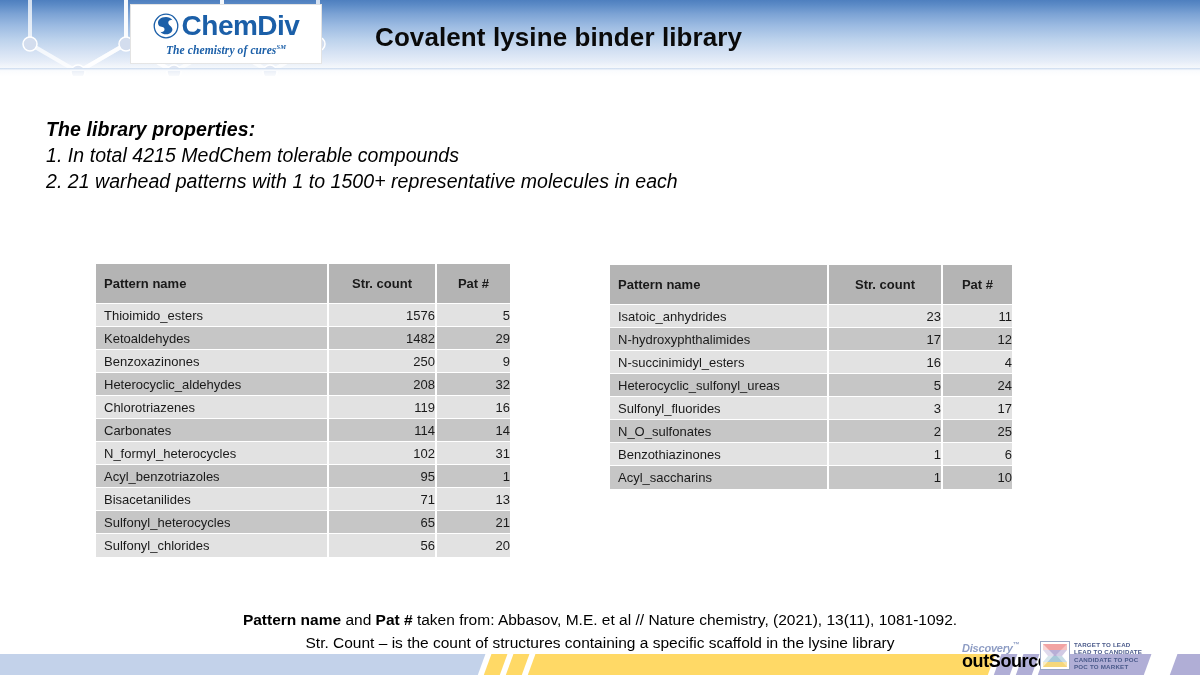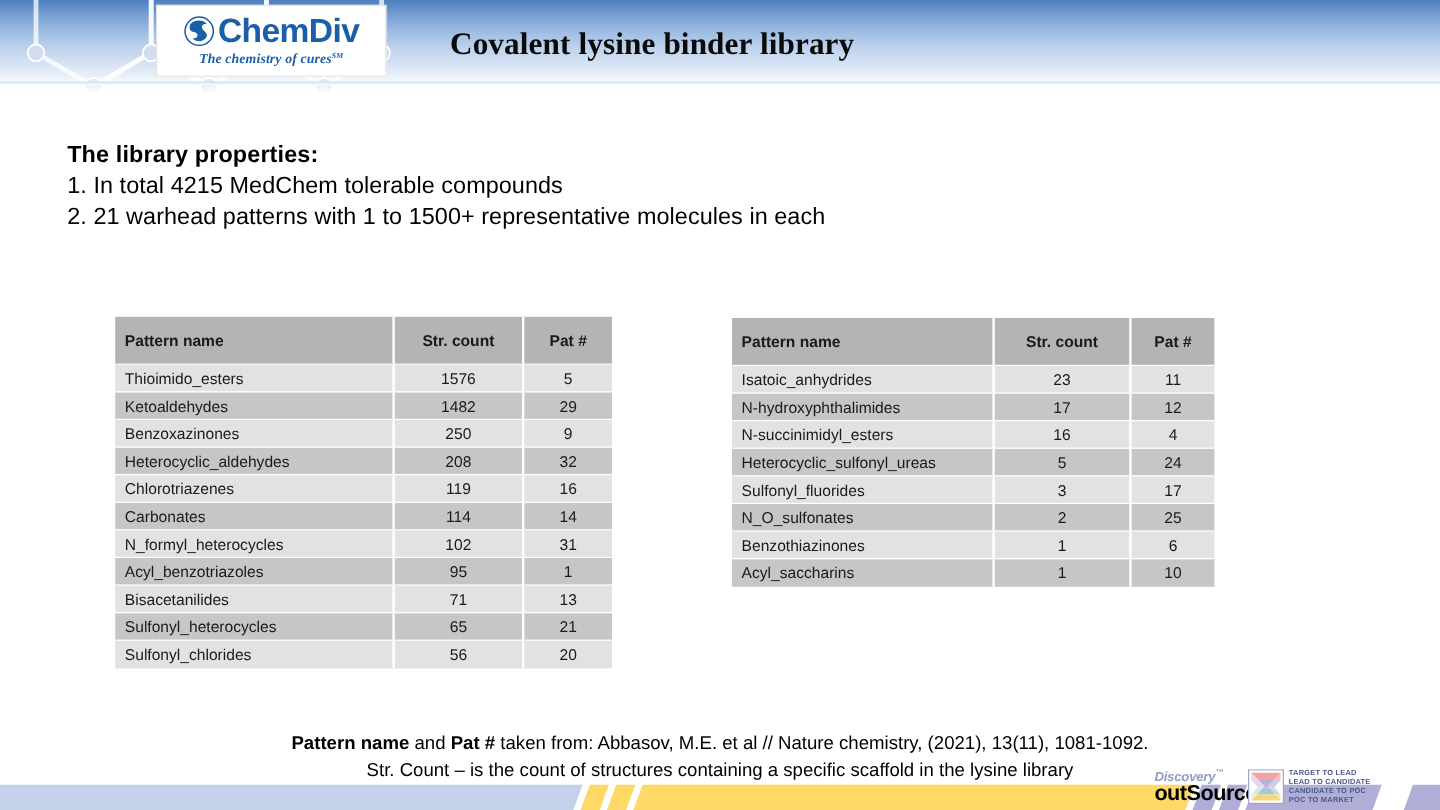--- a/index.html
+++ b/index.html
@@ -59,26 +59,26 @@
     font-style: italic; font-weight: bold;
     font-size: 11.5px; color: #1b5fa8;
     margin-top: 3px; letter-spacing: 0.1px;
     position: relative;
   }
   .logo-tag sup { font-size: 6.5px; vertical-align: super; }
 
   .slide-title {
     position: absolute; left: 375px; top: 22px;
     font-size: 26px; font-weight: bold; color: #0a0a0a;
-    font-family: Liberation Serif, serif;
+    font-family: Liberation Sans, sans-serif;
     letter-spacing: 0.1px;
   }
 
   
-  .props { position: absolute; left: 56px; top: 116px; }
+  .props { position: absolute; left: 46px; top: 116px; font-style: italic; }
   .props-title {
     font-size: 19.5px; font-weight: bold; color: #000;
     line-height: 26px; letter-spacing: 0.1px;
   }
   .props-line {
     font-size: 19.5px; color: #000;
     line-height: 26px; letter-spacing: 0.05px;
   }
 
   
@@ -106,21 +106,21 @@
   .tbl th.num { text-align: center; padding: 12px; }
   .tbl th:last-child { border-right: none; }
 
   .tbl td {
     height: 23px;
     padding: 0 8px;
     border-right: 2px solid #ffffff;
     border-bottom: 1px solid #ffffff;
     white-space: nowrap;
   }
-  .tbl td.num { text-align: center; padding: 0; }
+  .tbl td.num { text-align: right; padding: 0; }
   .tbl td:last-child { border-right: none; }
 
   .tbl tbody tr:nth-child(odd)  td { background: #e2e2e2; }
   .tbl tbody tr:nth-child(even) td { background: #c6c6c6; }
   .tbl tbody tr:last-child td { border-bottom: none; }
 
   .col-name  { width: 232px; }
   .col-count { width: 108px; }
   .col-pat   { width: 74px; }
   .col-name-r  { width: 218px; }

